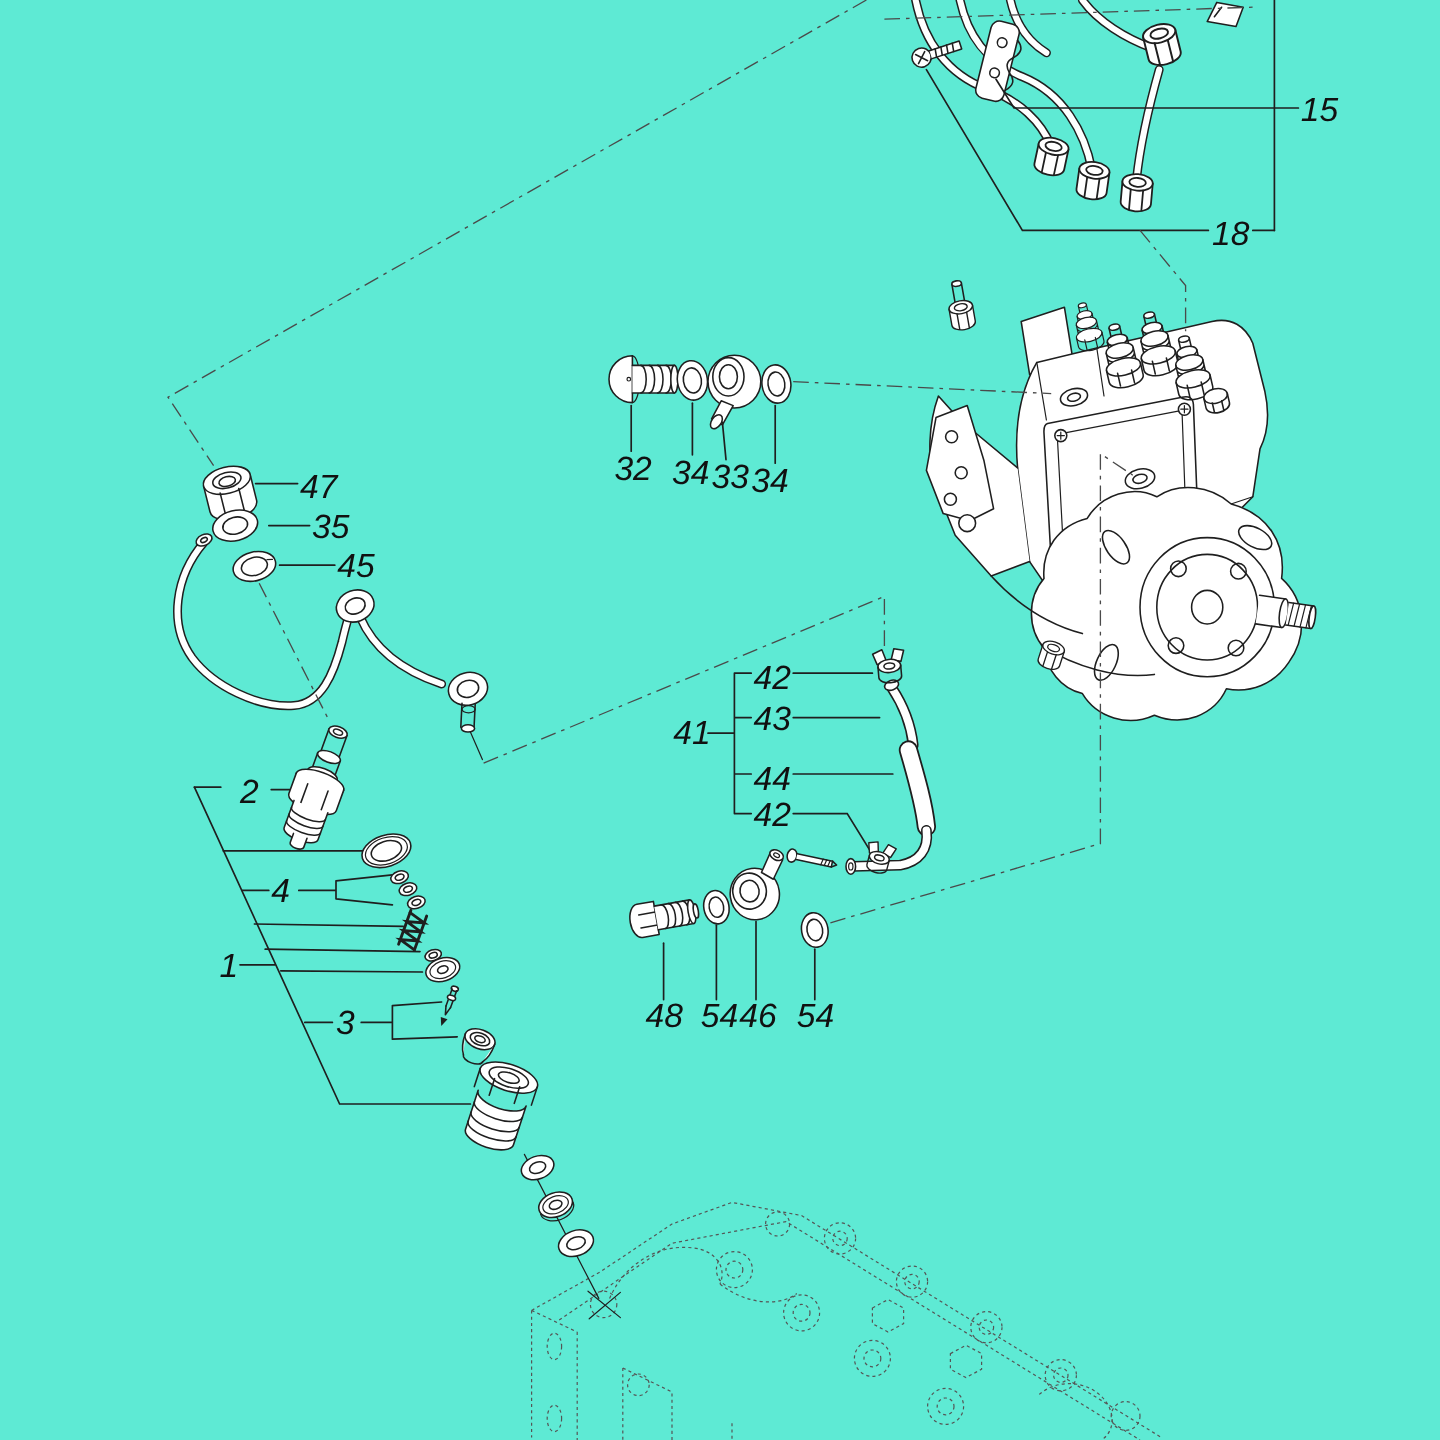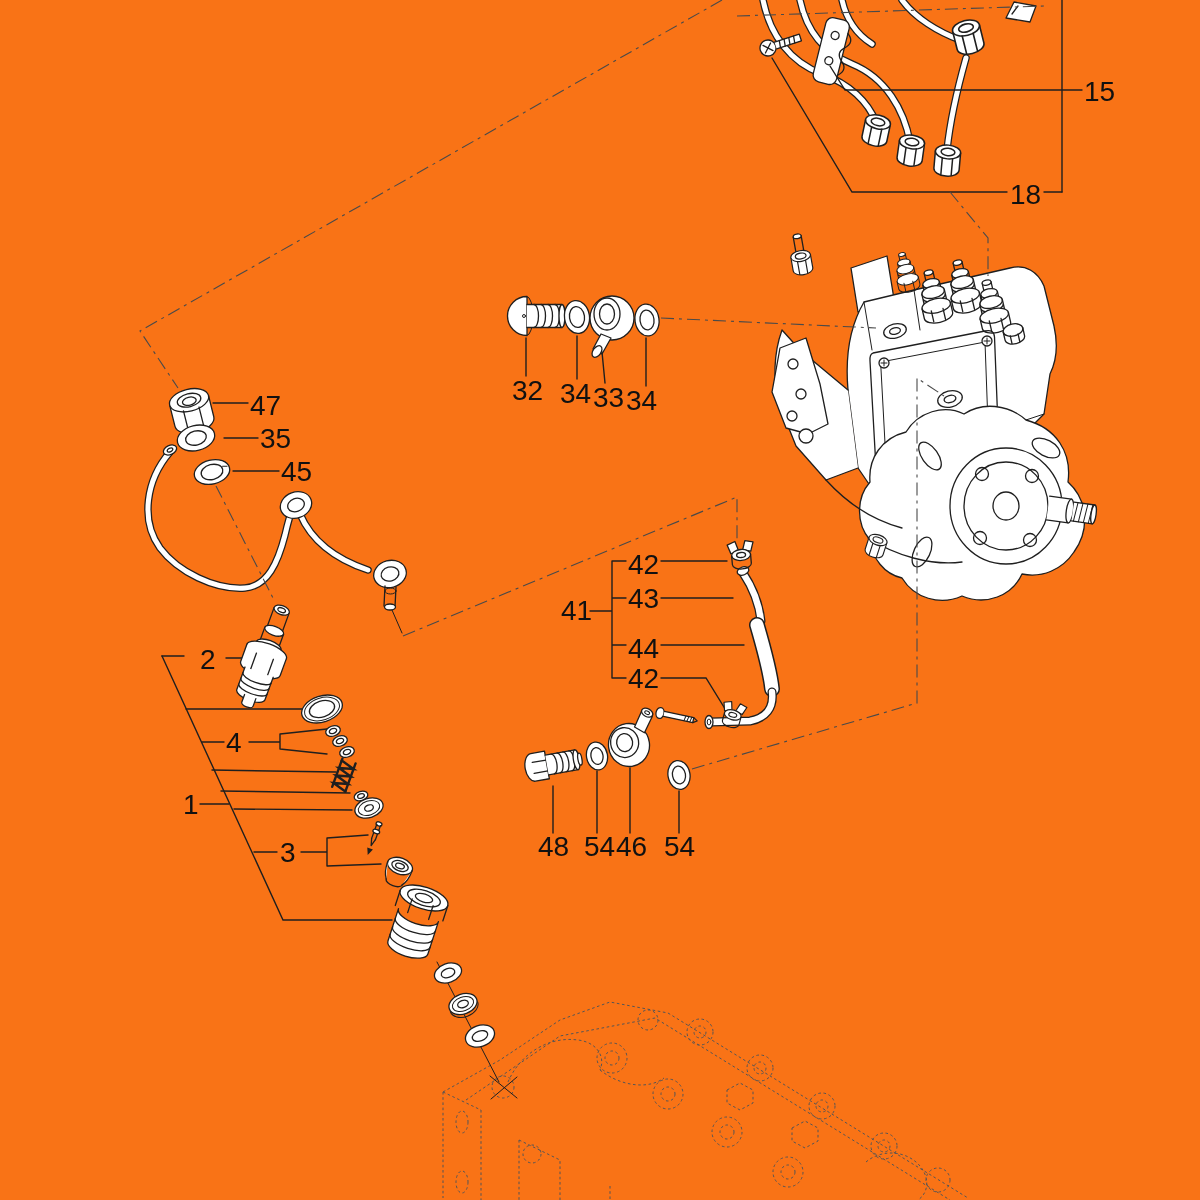--- a/index.html
+++ b/index.html
@@ -1,17 +1,17 @@
 <!DOCTYPE html>
 <html><head>
 <meta charset="utf-8">
 <style>
   html,body{margin:0;padding:0;background:#fff;}
-  .stage{width:1200px;height:1200px;position:relative;background:#f97316;overflow:hidden;
-         font-family:"Liberation Sans",sans-serif;}
+  .stage{width:1200px;height:1200px;position:relative;background:#5eead4;overflow:hidden;
+         font-family:"Liberation Sans",sans-serif;font-style:italic;}
   svg{display:block}
   .ln{fill:none;stroke:#1f1f1f;stroke-width:1.3;stroke-linecap:round;stroke-linejoin:round;}
   .lw{fill:#ffffff;stroke:#1f1f1f;stroke-width:1.3;stroke-linecap:round;stroke-linejoin:round;}
   .thin{stroke-width:1;}
   .pipe-o{fill:none;stroke:#1f1f1f;stroke-width:7.5;stroke-linecap:round;}
   .pipe-i{fill:none;stroke:#ffffff;stroke-width:5;stroke-linecap:round;}
   .hose-o{fill:none;stroke:#1f1f1f;stroke-width:9;stroke-linecap:round;}
   .hose-i{fill:none;stroke:#ffffff;stroke-width:6.4;stroke-linecap:round;}
   .slv-o{fill:none;stroke:#1f1f1f;stroke-width:16;stroke-linecap:round;}
   .slv-i{fill:none;stroke:#ffffff;stroke-width:13;stroke-linecap:round;}

